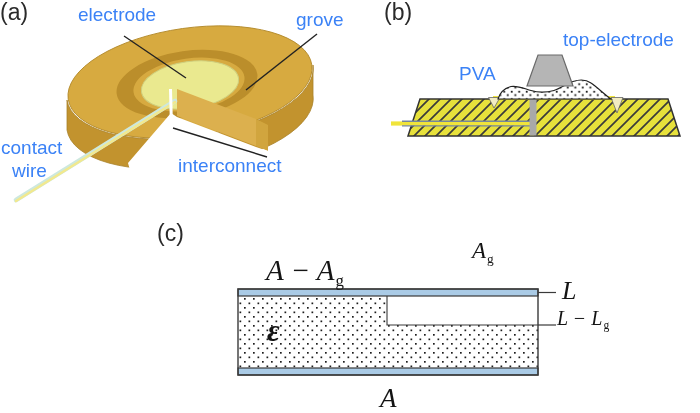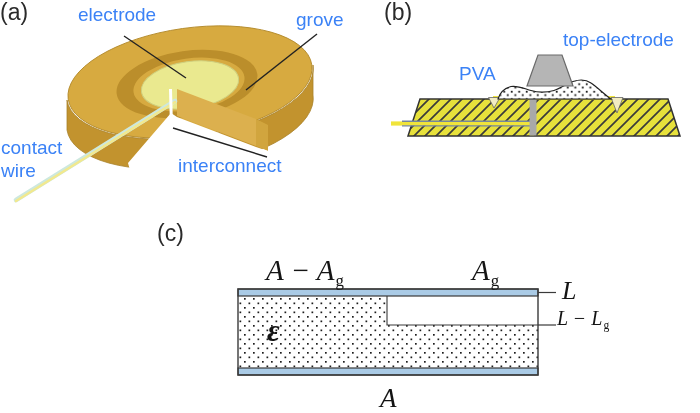--- a/index.html
+++ b/index.html
@@ -91,32 +91,32 @@
       <path d="M387,296 L387,325 L538,325" fill="none" stroke-width="1.1" stroke="#3a3a3a"></path>
       <line x1="538" y1="292.5" x2="556" y2="292.5" stroke="#3a3a3a" stroke-width="1.2"></line>
       <line x1="538" y1="325" x2="556" y2="325" stroke="#3a3a3a" stroke-width="1.2"></line>
     </g>
   </svg>
 
   <div class="lbl tag" style="left:0px; top:0px">(a)</div>
   <div class="lbl" style="left:78px; top:5px">electrode</div>
   <div class="lbl" style="left:296px; top:10px">grove</div>
   <div class="lbl" style="left:1px; top:138px">contact</div>
-  <div class="lbl" style="left:1px; top:161px">wire</div>
+  <div class="lbl" style="left:12px; top:161px">wire</div>
   <div class="lbl" style="left:178px; top:156px">interconnect</div>
 
   <div class="lbl tag" style="left:384px; top:0px">(b)</div>
   <div class="lbl" style="left:563px; top:30px">top-electrode</div>
   <div class="lbl" style="left:459px; top:64px">PVA</div>
 
   <div class="lbl tag" style="left:157px; top:221px">(c)</div>
   <div class="math" style="left:266px; top:254px; font-size:29px">
     <span>A − A</span><span class="sub">g</span>
   </div>
-  <div class="math" style="left:472px; top:254px; font-size:29px">
+  <div class="math" style="left:472px; top:238px; font-size:23px">
     <span>A</span><span class="sub">g</span>
   </div>
   <div class="math" style="left:562px; top:276px; font-size:26px">L</div>
   <div class="math" style="left:557px; top:307px; font-size:20px">
     <span>L − L</span><span class="sub">g</span>
   </div>
   <div class="math eps" style="left:267px; top:313px; font-size:31px">ε</div>
   <div class="math" style="left:380px; top:383px; font-size:27px">A</div>
 
 </div>

